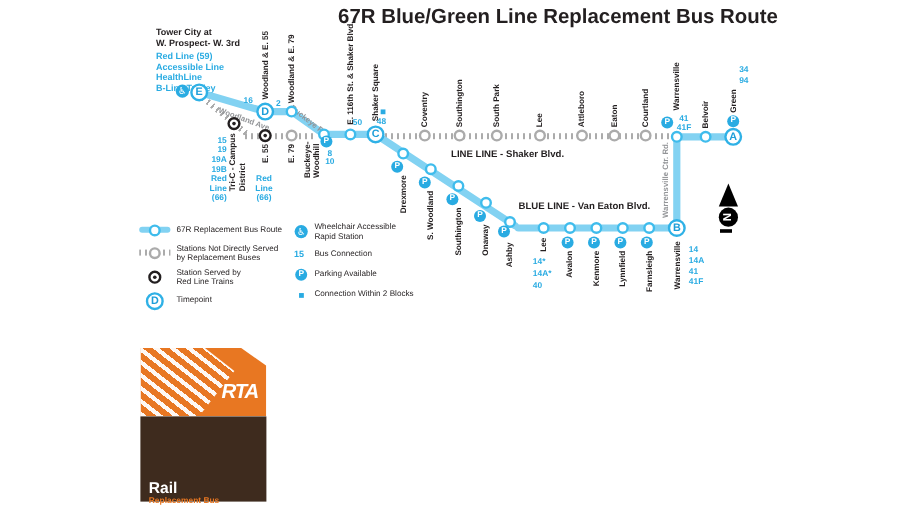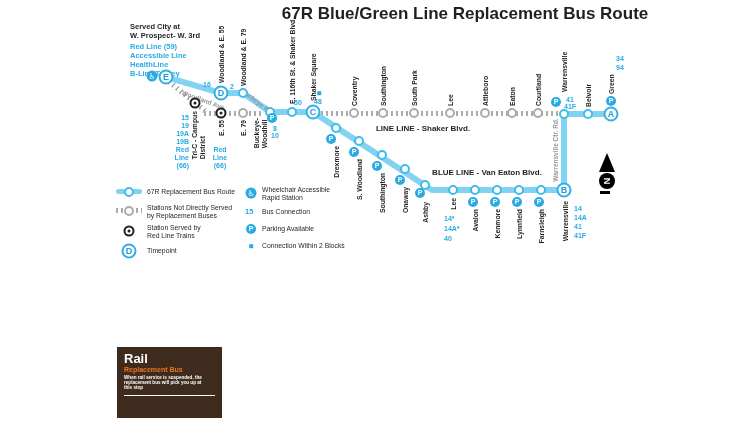--- a/index.html
+++ b/index.html
@@ -48,40 +48,40 @@
   .lg-hatch{position:absolute;left:116px;top:208px;width:26px;height:5px;
             background:repeating-linear-gradient(90deg,#ABABAB 0 1.6px,transparent 1.6px 5px);}
   
   #card{left:117px;top:290px;width:105px;height:128px;}
   #card .orange{position:absolute;left:0;top:0;width:105px;height:57px;background:#E87722;
                 clip-path:polygon(0 0,80% 0,100% 26%,100% 100%,0 100%);}
   #card .tracks{position:absolute;left:-18px;top:-14px;width:75px;height:95px;transform:rotate(38deg);
                 background:repeating-linear-gradient(0deg,rgba(255,255,255,.95) 0 3.5px,transparent 3.5px 8.5px);}
   #card .rta{position:absolute;right:7px;bottom:10px;color:#fff;font-size:17px;font-weight:bold;font-style:italic;letter-spacing:-1px;}
   #card .brown{position:absolute;left:0;top:57px;width:105px;height:71px;background:#3E2B1E;color:#fff;box-sizing:border-box;padding:5px 7px 0 7px;}
-  #card .rail{font-size:13px;font-weight:bold;line-height:13px;}
+  #card .rail{font-size:13px;font-weight:bold;line-height:13px;margin-top:48px;}
   #card .repl{color:#E87722;font-size:7px;font-weight:bold;line-height:9px;}
   #card .body{font-size:4.6px;line-height:5.2px;font-weight:bold;width:80px;margin-top:1px;}
   #card .rule{height:1px;background:#fff;margin:4px 0 2px 0;}
   #card .bottom{display:flex;align-items:flex-start;}
   #card .num67{font-size:19px;font-weight:bold;font-style:italic;line-height:20px;letter-spacing:-1px;}
   #card .lineblock{margin-left:4px;margin-top:3px;width:52px;}
   #card .lname{color:#9FD8F0;font-size:5.5px;font-weight:bold;line-height:6px;}
   #card .lrule{height:0.8px;background:#fff;margin:1.5px 0;}
   #card .ldir{font-size:5.5px;font-weight:bold;line-height:6px;}
 </style>
 </head>
 <body>
 
 <div id="canvas">
 
   <div id="title" class="abs">67R Blue/Green Line Replacement Bus Route</div>
 
   <div id="terminal" class="abs">
-    <div class="t-title">Served City at
+    <div class="t-title">Tower City at
 W. Prospect- W. 3rd</div>
     <div class="t-conn">
         <div>Red Line (59)</div>
         <div>Accessible Line</div>
         <div>HealthLine</div>
         <div>B-Line Trolley</div>
       </div>
   </div>
 
   <div id="map">
@@ -294,20 +294,24 @@
     <div class="lg-txt" style="left:262px;top:208px;">Bus Connection</div>
 
     <div class="pic" style="left:251px;top:229px;">P</div>
     <div class="lg-txt" style="left:262px;top:225px;">Parking Available</div>
 
     <div class="sqr" style="left:251px;top:246px;"></div>
     <div class="lg-txt" style="left:262px;top:242px;">Connection Within 2 Blocks</div>
   </div>
 
   <div id="card" class="abs">
+    <div class="orange">
+      <div class="tracks"></div>
+      <div class="rta">RTA</div>
+    </div>
     <div class="brown">
       <div class="rail">Rail</div>
       <div class="repl">Replacement Bus</div>
       <div class="body">When rail service is suspended, the replacement bus will pick you up at this stop</div>
       <div class="rule"></div>
     </div>
   </div>
 
 </div>
 

